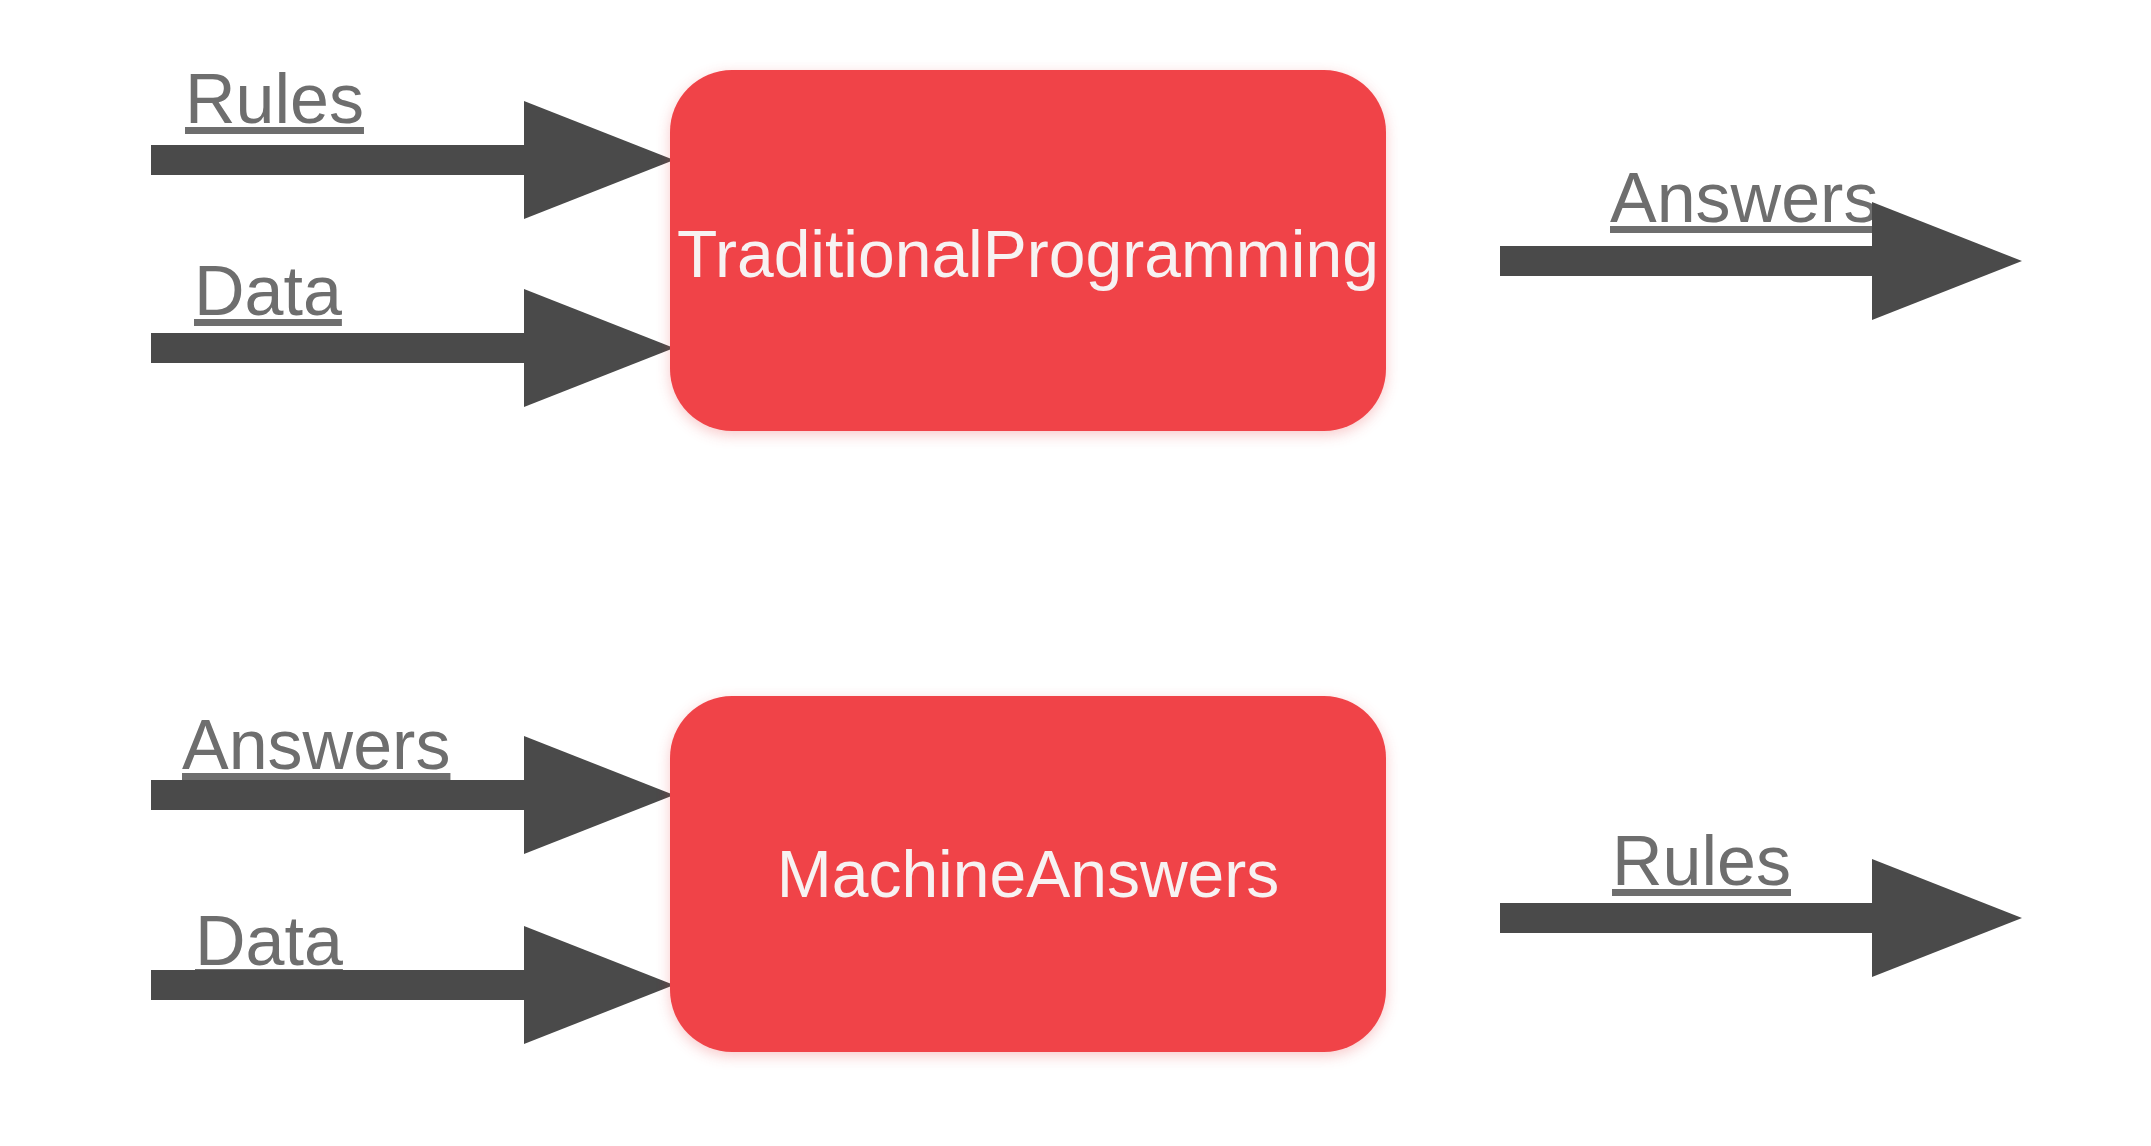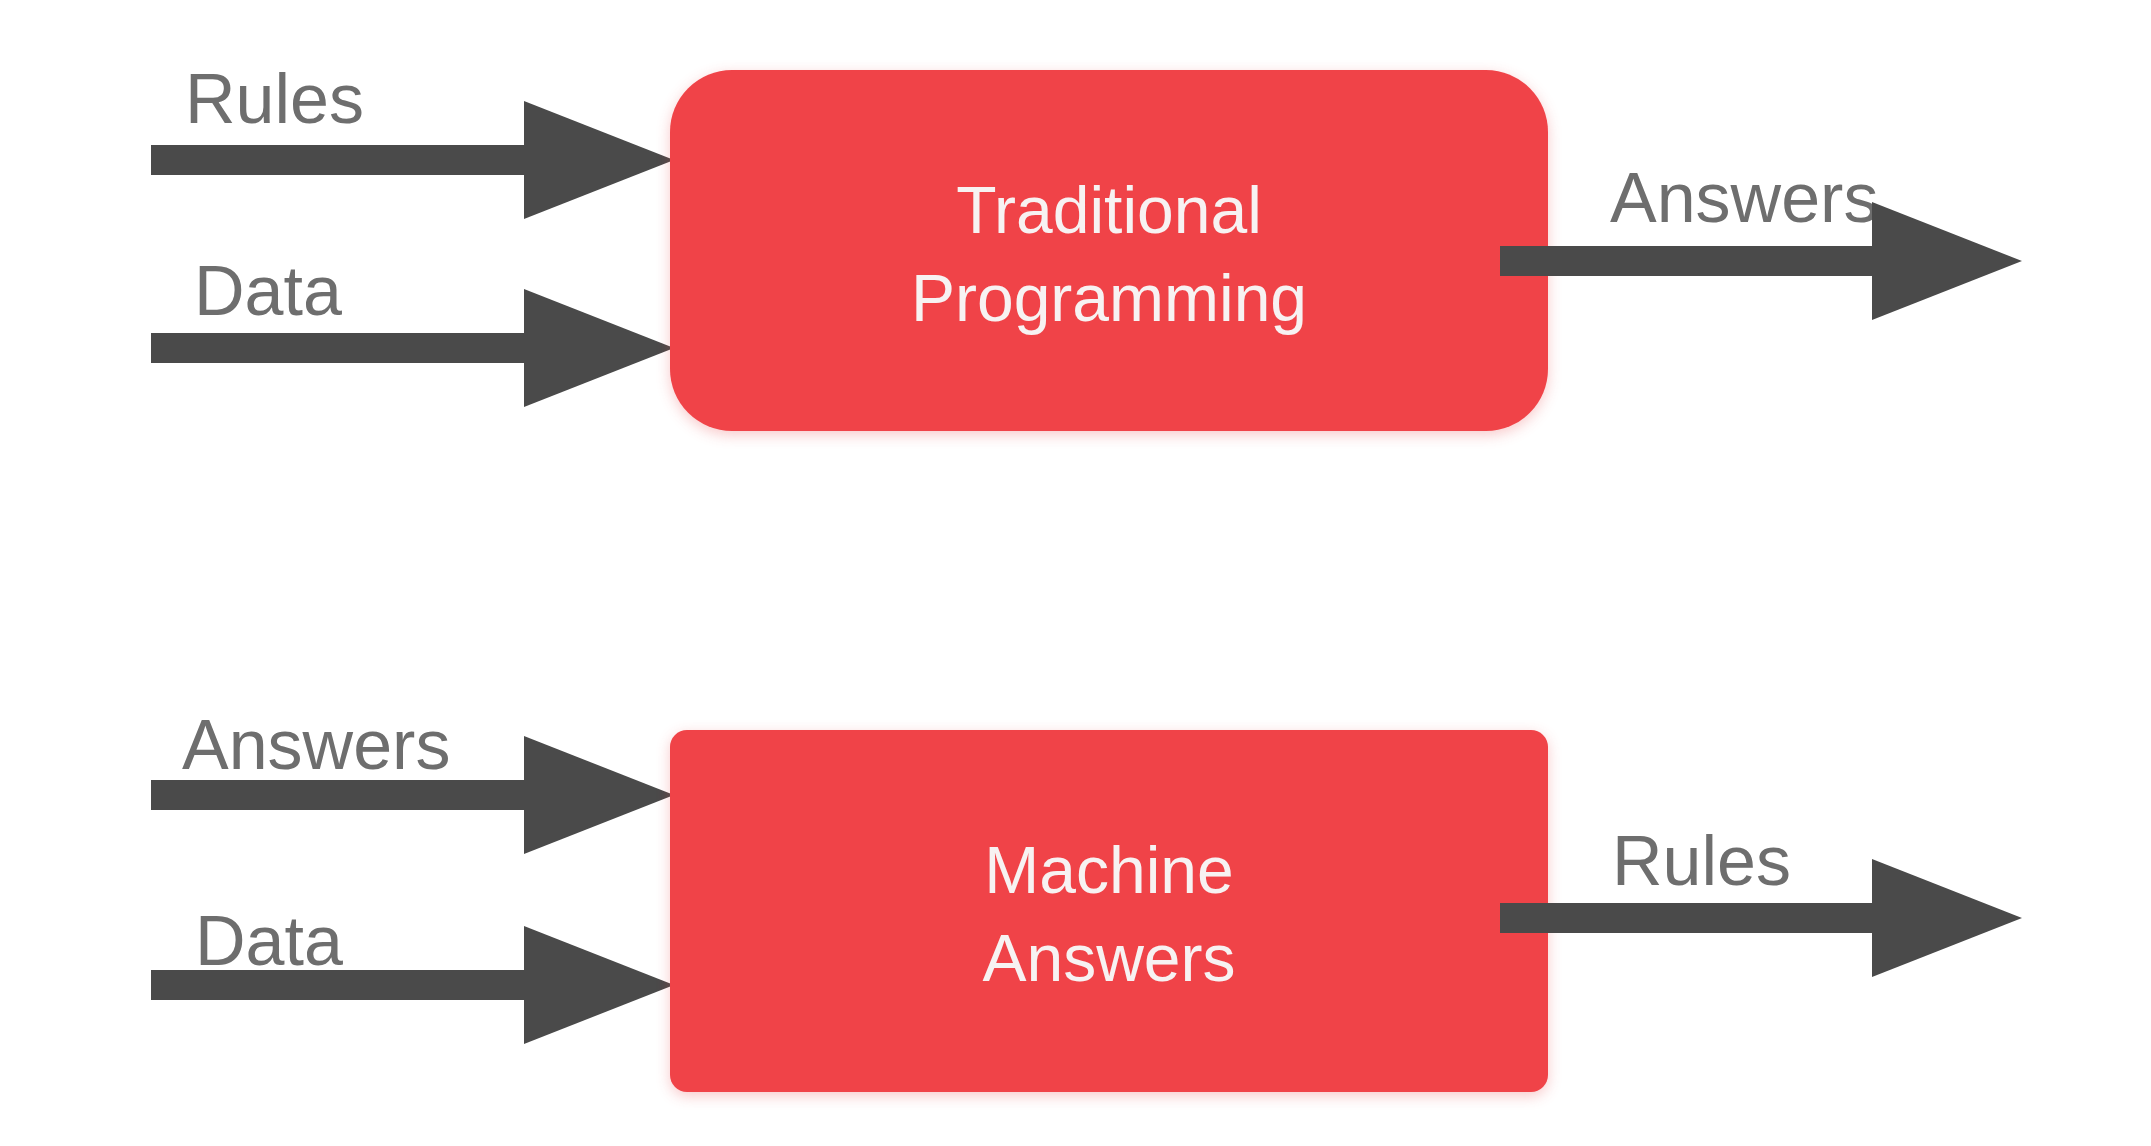--- a/index.html
+++ b/index.html
@@ -16,49 +16,50 @@
     background:var(--background);
     overflow:hidden;
     font-family:"Liberation Sans","DejaVu Sans",sans-serif;
   }
   .flow-label{
     position:absolute;
     font-size:70px;
     line-height:70px;
     color:var(--label);
     white-space:nowrap;
+    text-decoration:underline;
   }
   .arrow{position:absolute;height:118px;}
   .arrow .shaft{
     position:absolute;left:0;top:44px;height:30px;
     background:var(--arrow);
   }
   .arrow .head{
     position:absolute;top:0;width:0;height:0;
     border-top:59px solid transparent;
     border-bottom:59px solid transparent;
     border-left:150px solid var(--arrow);
   }
   .process-box{
-    position:absolute;left:670px;width:878px;
+    position:absolute;left:670px;width:716px;
     background:var(--box);
     border-radius:62px;
     box-shadow:0 4px 14px rgba(230,62,66,.28);
-    display:flex;flex-direction:column;
+    display:flex;flex-direction:row;
     align-items:center;justify-content:center;
     text-align:left;
   }
   .process-box .box-line{
     font-size:66px;
     line-height:88px;
     color:var(--boxText);
     white-space:nowrap;
   }
   #box-traditional{top:70px;height:355px;padding-top:6px;}
-  #box-ml{top:730px;height:356px;padding-top:6px;border-radius:17px;}
+  #box-ml{top:696px;height:356px;padding-top:0;}
 
   
   #arrow-rules-in   {left:151px;top:101px;width:674px;}
   #arrow-data-in-top{left:151px;top:289px;width:674px;}
   #arrow-answers-out{left:1500px;top:202px;width:522px;}
   
   #arrow-answers-in  {left:151px;top:736px;width:674px;}
   #arrow-data-in-bot {left:151px;top:926px;width:674px;}
   #arrow-rules-out   {left:1500px;top:859px;width:522px;}
 

